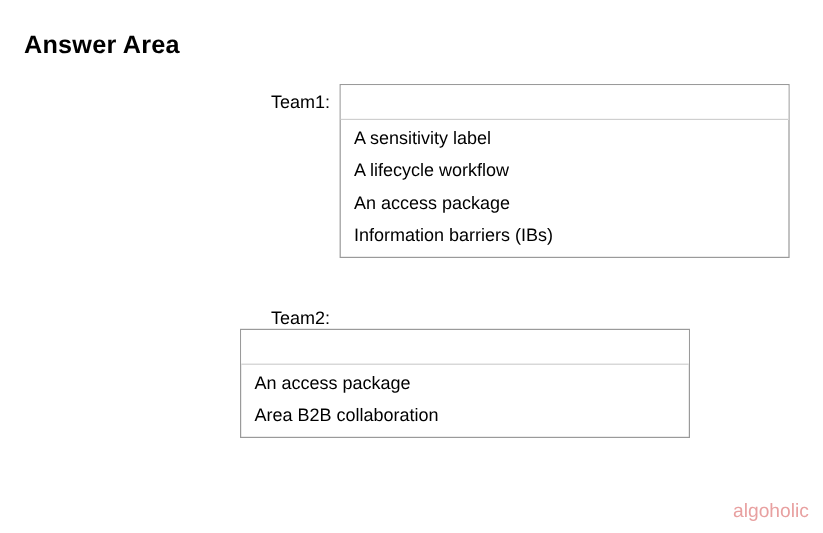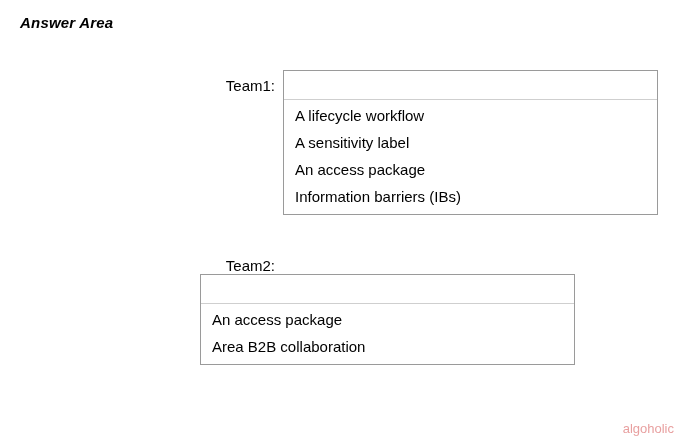--- a/index.html
+++ b/index.html
@@ -11,25 +11,24 @@
     height: 444px;
     background: #ffffff;
     font-family: "Liberation Sans", sans-serif;
     color: #000000;
     position: relative;
     overflow: hidden;
   }
   .page-title {
     position: absolute;
     left: 20px;
-    top: 14px;
-    font-size: 15px;
+    top: 26px;
+    font-size: 21px;
     font-weight: bold;
     letter-spacing: 0.2px;
-    font-style: italic;
   }
   .group {
     position: absolute;
     display: flex;
     align-items: flex-start;
   }
   .group-label {
     font-size: 15px;
     text-align: right;
     padding-top: 7px;
@@ -74,37 +73,37 @@
   #group-team2 .group-label {
     width: 75px;
   }
   #group-team2 .dropdown {
     width: 375px;
   }
   .watermark {
     position: absolute;
     right: 12px;
     bottom: 8px;
-    font-size: 13px;
+    font-size: 16px;
     color: #e8a0a0;
     font-family: "Liberation Sans", sans-serif;
   }
 </style>
 </head>
 <body>
 
 <div class="page-title">Answer Area</div>
 
 <div class="group" id="group-team1">
   <div class="group-label">Team1:</div>
   <div class="dropdown">
     <div class="dropdown-field"></div>
     <div class="dropdown-list">
+      <div class="dropdown-option">A sensitivity label</div>
       <div class="dropdown-option">A lifecycle workflow</div>
-      <div class="dropdown-option">A sensitivity label</div>
       <div class="dropdown-option">An access package</div>
       <div class="dropdown-option">Information barriers (IBs)</div>
     </div>
   </div>
 </div>
 
 <div class="group" id="group-team2">
   <div class="group-label">Team2:</div>
   <div class="dropdown">
     <div class="dropdown-field"></div>

